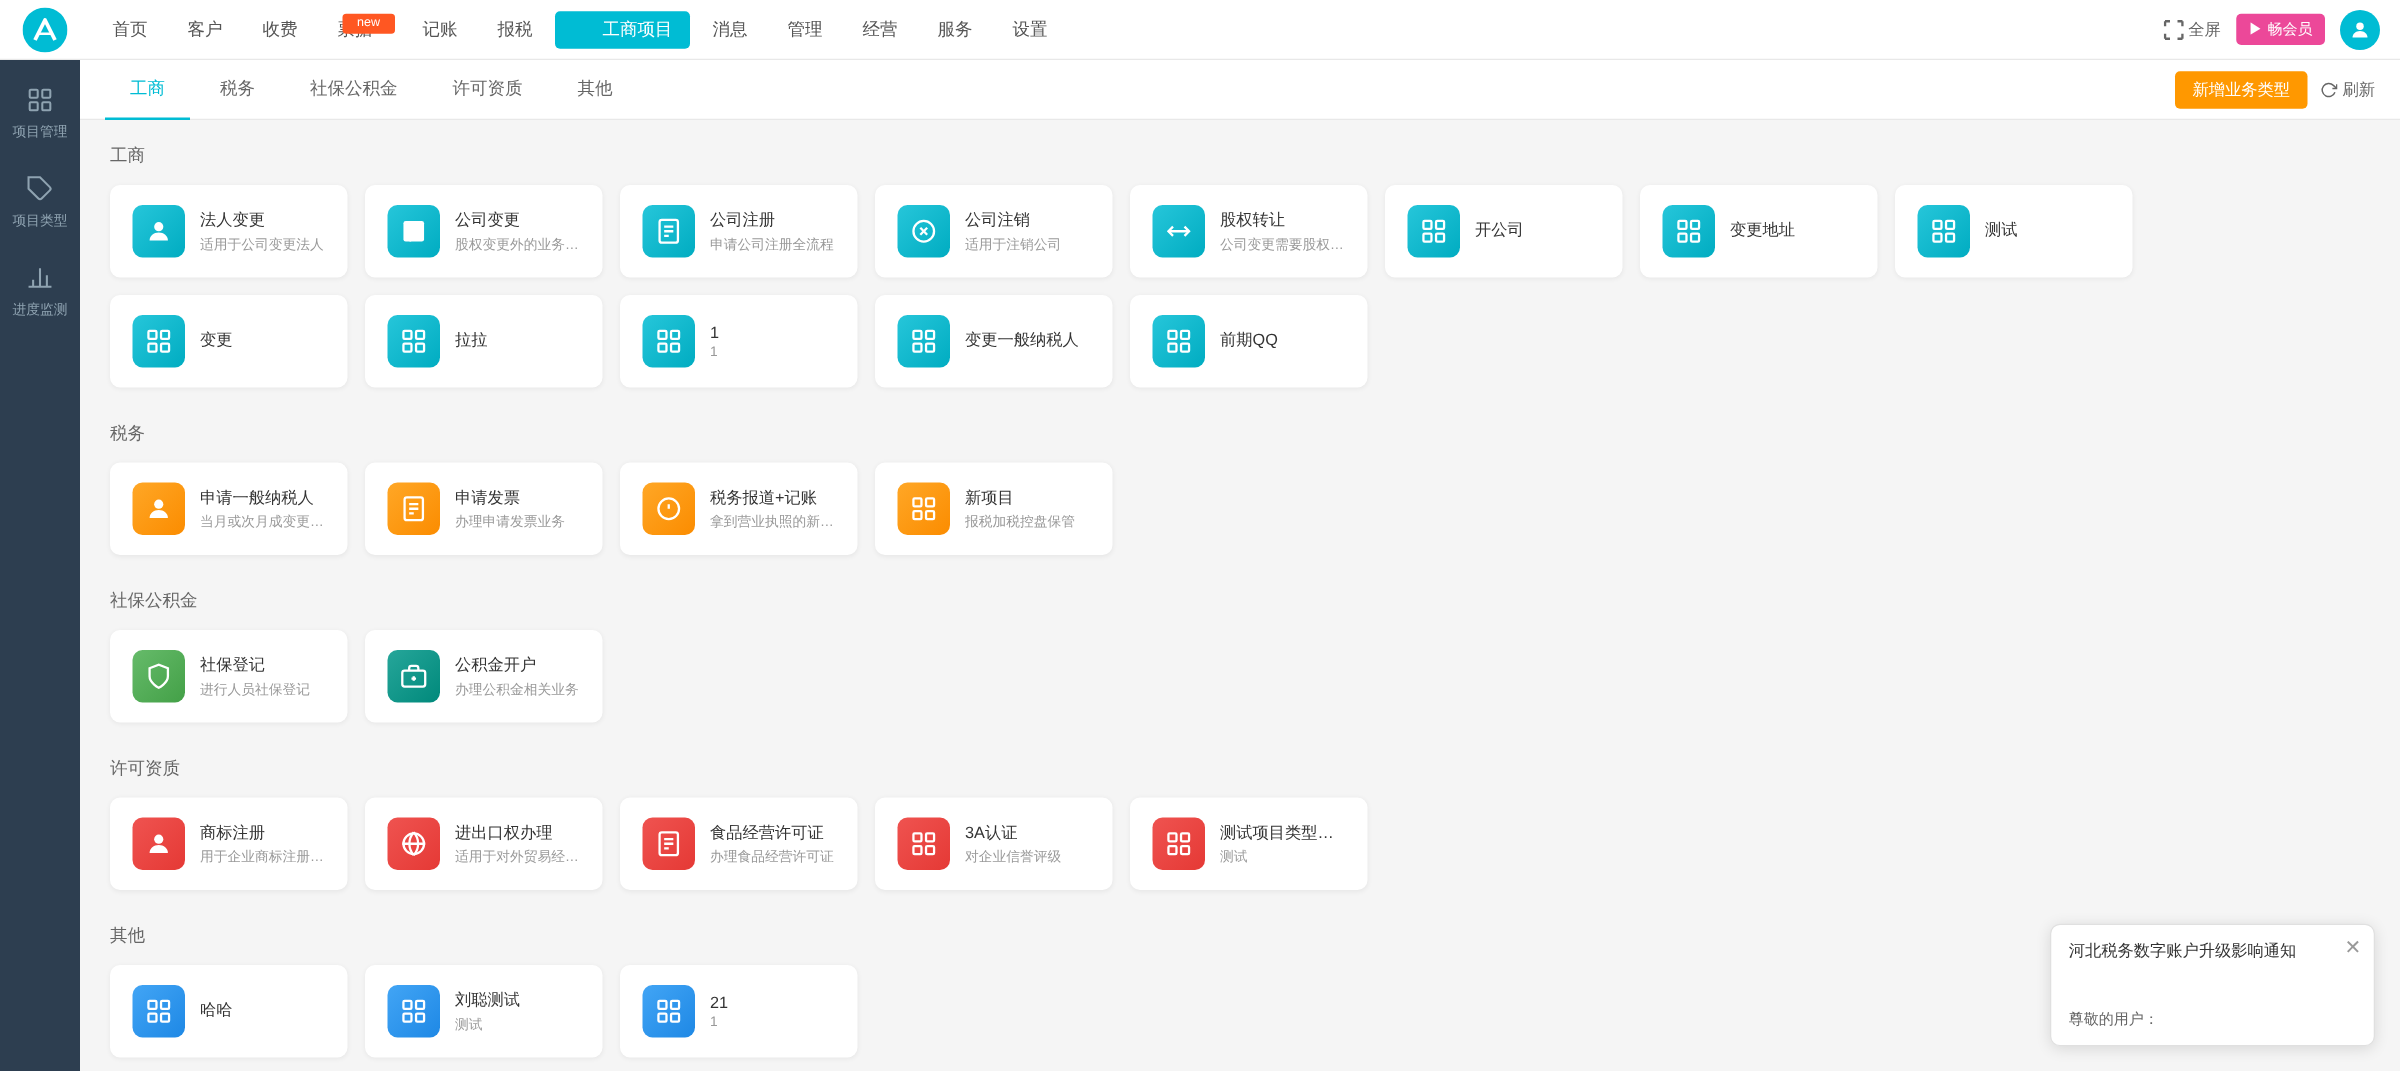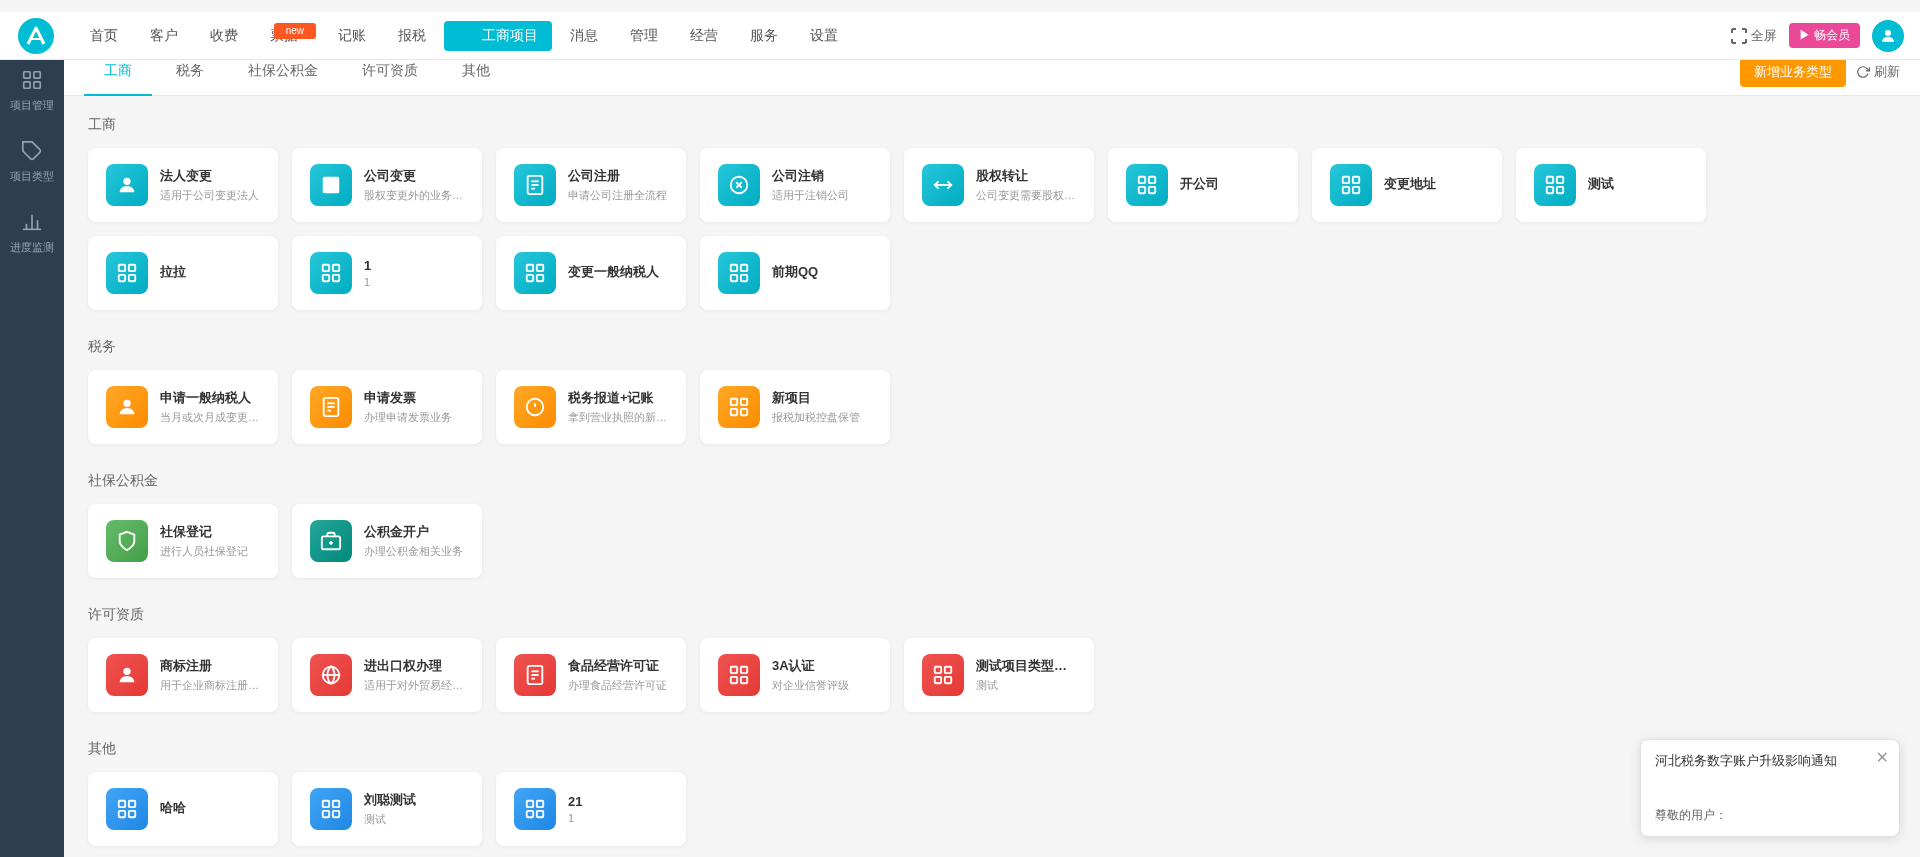--- a/index.html
+++ b/index.html
@@ -7,21 +7,21 @@
 
     
     .top-nav {
       background: #fff;
       height: 48px;
       display: flex;
       align-items: center;
       padding: 0 16px;
       border-bottom: 1px solid #e8e8e8;
       position: fixed;
-      top: 12px;
+      top: 0;
       left: 0;
       right: 0;
       z-index: 100;
     }
     .logo {
       width: 40px;
       height: 40px;
       margin-right: 20px;
       display: flex;
       align-items: center;
@@ -224,21 +224,21 @@
       align-items: center;
       justify-content: center;
       flex-shrink: 0;
       font-size: 20px;
       color: #fff;
     }
     .card-text { flex: 1; min-width: 0; }
     .card-name {
       font-size: 13px;
       color: #333;
-      font-weight: 700;
+      font-weight: 400;
       margin-bottom: 3px;
       white-space: nowrap;
       overflow: hidden;
       text-overflow: ellipsis;
     }
     .card-desc {
       font-size: 11px;
       color: #999;
       white-space: nowrap;
       overflow: hidden;
@@ -500,20 +500,34 @@
               <rect x="3" y="14" width="7" height="7" rx="1"></rect>
               <rect x="14" y="14" width="7" height="7" rx="1"></rect>
             </svg>
         </div>
         <div class="card-text">
           <div class="card-name">测试</div>
           <div class="card-desc"></div>
         </div>
       </div>
 
+      <div class="card">
+        <div class="card-icon ic-teal">
+          <svg width="22" height="22" fill="none" stroke="#fff" stroke-width="2" viewBox="0 0 24 24">
+              <rect x="3" y="3" width="7" height="7" rx="1"></rect>
+              <rect x="14" y="3" width="7" height="7" rx="1"></rect>
+              <rect x="3" y="14" width="7" height="7" rx="1"></rect>
+              <rect x="14" y="14" width="7" height="7" rx="1"></rect>
+            </svg>
+        </div>
+        <div class="card-text">
+          <div class="card-name">变更</div>
+          <div class="card-desc"></div>
+        </div>
+      </div>
 
       <div class="card">
         <div class="card-icon ic-teal">
           <svg width="22" height="22" fill="none" stroke="#fff" stroke-width="2" viewBox="0 0 24 24">
               <rect x="3" y="3" width="7" height="7" rx="1"></rect>
               <rect x="14" y="3" width="7" height="7" rx="1"></rect>
               <rect x="3" y="14" width="7" height="7" rx="1"></rect>
               <rect x="14" y="14" width="7" height="7" rx="1"></rect>
             </svg>
         </div>

